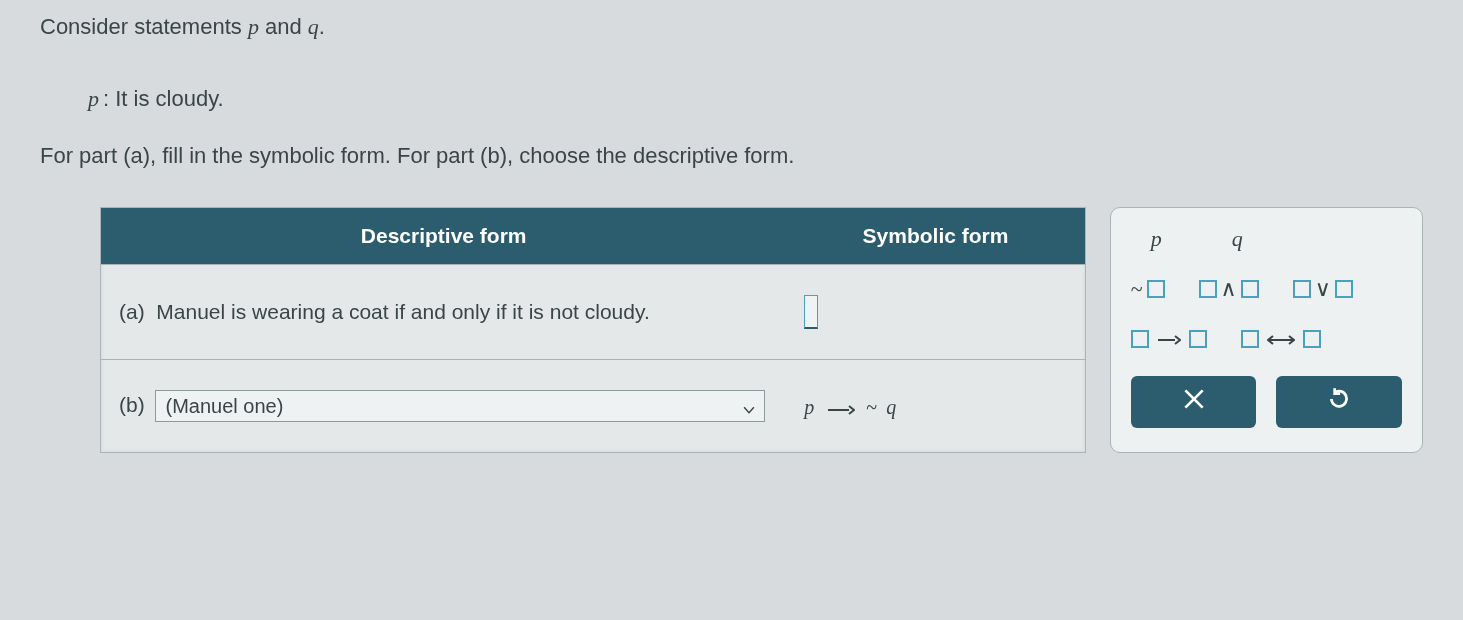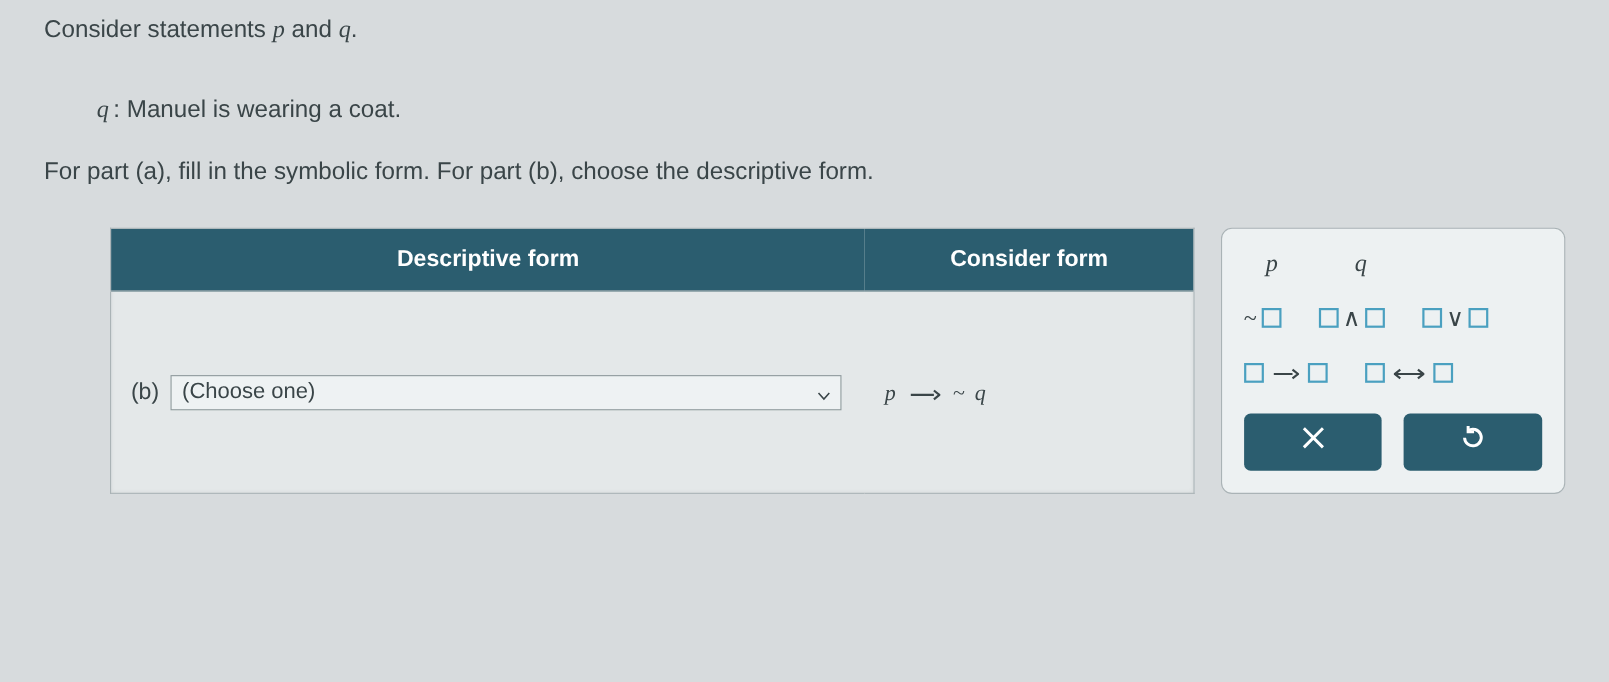--- a/index.html
+++ b/index.html
@@ -131,40 +131,48 @@
 
 <div class="intro">
   <span>Consider statements</span>
   <span class="italic">p</span>
   <span>and</span>
   <span class="italic">q</span><span>.</span>
 </div>
 
 <div class="defs">
   <div>
-    <span class="italic">q</span><span>: Manuel is wearing a coat.</span>
+    <span class="italic">p</span><span>: It is cloudy.</span>
   </div>
 </div>
 
 <div class="instr">For part (a), fill in the symbolic form. For part (b), choose the descriptive form.</div>
 
 <div class="content-row">
   <table class="main">
     <thead>
       <tr>
         <th class="desc-col">Descriptive form</th>
-        <th class="sym-col">Consider form</th>
+        <th class="sym-col">Symbolic form</th>
       </tr>
     </thead>
     <tbody>
       <tr>
         <td>
+          <span>(a)</span>&nbsp;&nbsp;<span>Manuel is wearing a coat if and only if it is not cloudy.</span>
+        </td>
+        <td class="sym-cell">
+          <span class="blank-input"></span>
+        </td>
+      </tr>
+      <tr>
+        <td>
           <span>(b)</span>
           <span class="select">
-            <span>(Choose one)</span>
+            <span>(Manuel one)</span>
             <span class="chev">
               <svg viewBox="0 0 20 20">
                   <path d="M3 6 L10 14 L17 6" fill="none" stroke="#3a4548" stroke-width="2"></path>
                 </svg>
             </span>
           </span>
         </td>
         <td class="sym-cell">
           <span class="sym-expr">
             <span>p</span>

